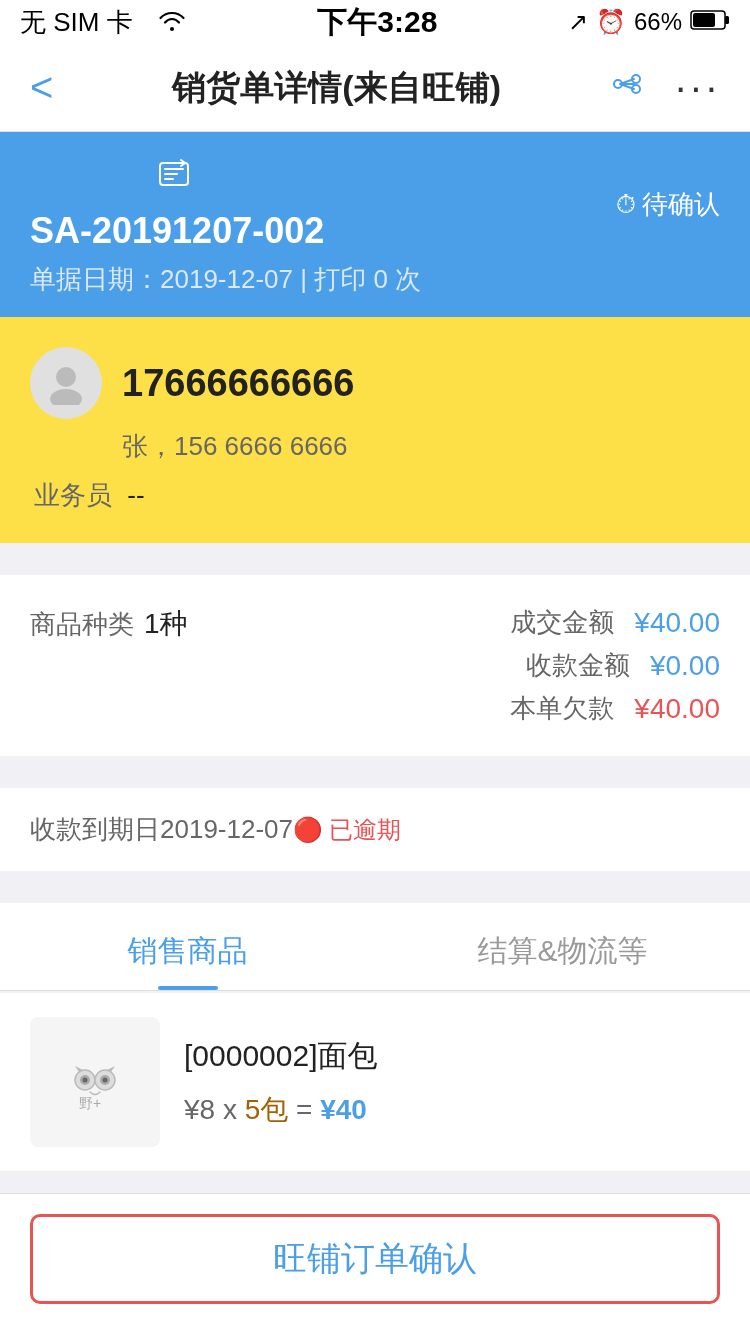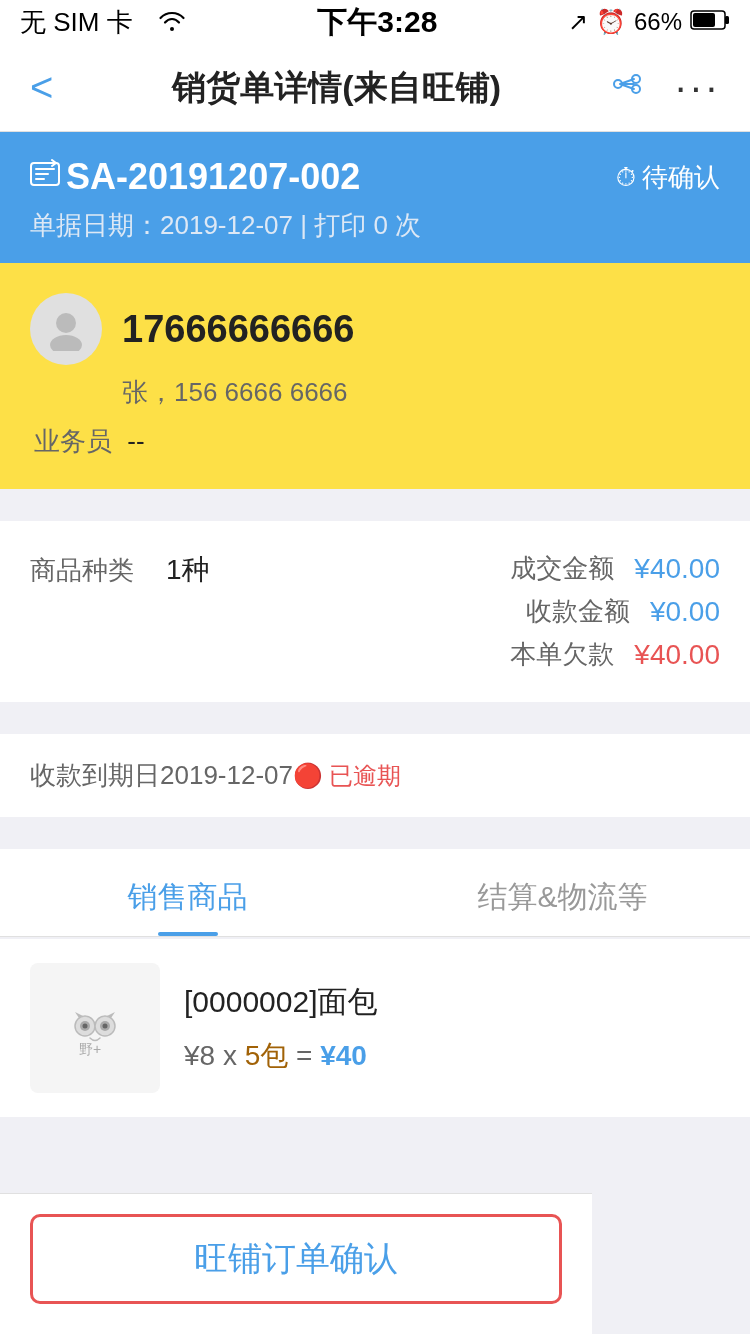--- a/index.html
+++ b/index.html
@@ -57,20 +57,22 @@
       align-items: center;
       justify-content: space-between;
       margin-bottom: 10px;
     }
     .order-id {
       font-size: 36px;
       font-weight: 700;
       color: #fff;
       display: flex;
       align-items: center;
+      gap: 12px;
+      flex-direction: column;
     }
     .order-status {
       font-size: 26px;
       color: #fff;
       display: flex;
       align-items: center;
       gap: 6px;
     }
     .order-date {
       font-size: 26px;
@@ -124,21 +126,21 @@
       padding: 30px 30px;
     }
     .summary-grid {
       display: flex;
       justify-content: space-between;
       align-items: flex-start;
     }
     .summary-left {
       display: flex;
       align-items: center;
-      gap: 32px;
+      gap: 10px;
       font-size: 26px;
       color: #666;
     }
     .summary-left-value { color: #222; font-size: 28px; }
     .summary-right {
       display: flex;
       flex-direction: column;
       align-items: flex-end;
       gap: 8px;
     }
@@ -233,21 +235,21 @@
       color: #666;
     }
     .product-price .qty { color: #a16207; }
     .product-price .total { color: #4a9fe8; font-weight: 600; }
 
     
     .bottom-area {
       position: fixed;
       bottom: 0;
       left: 0;
-      width: 592px;
+      width: 750px;
       background: #fff;
       padding: 20px 30px 30px;
       border-top: 1px solid #e0e0e0;
     }
     .confirm-btn {
       width: 100%;
       height: 90px;
       border: 3px solid #e85454;
       border-radius: 10px;
       background: #fff;

